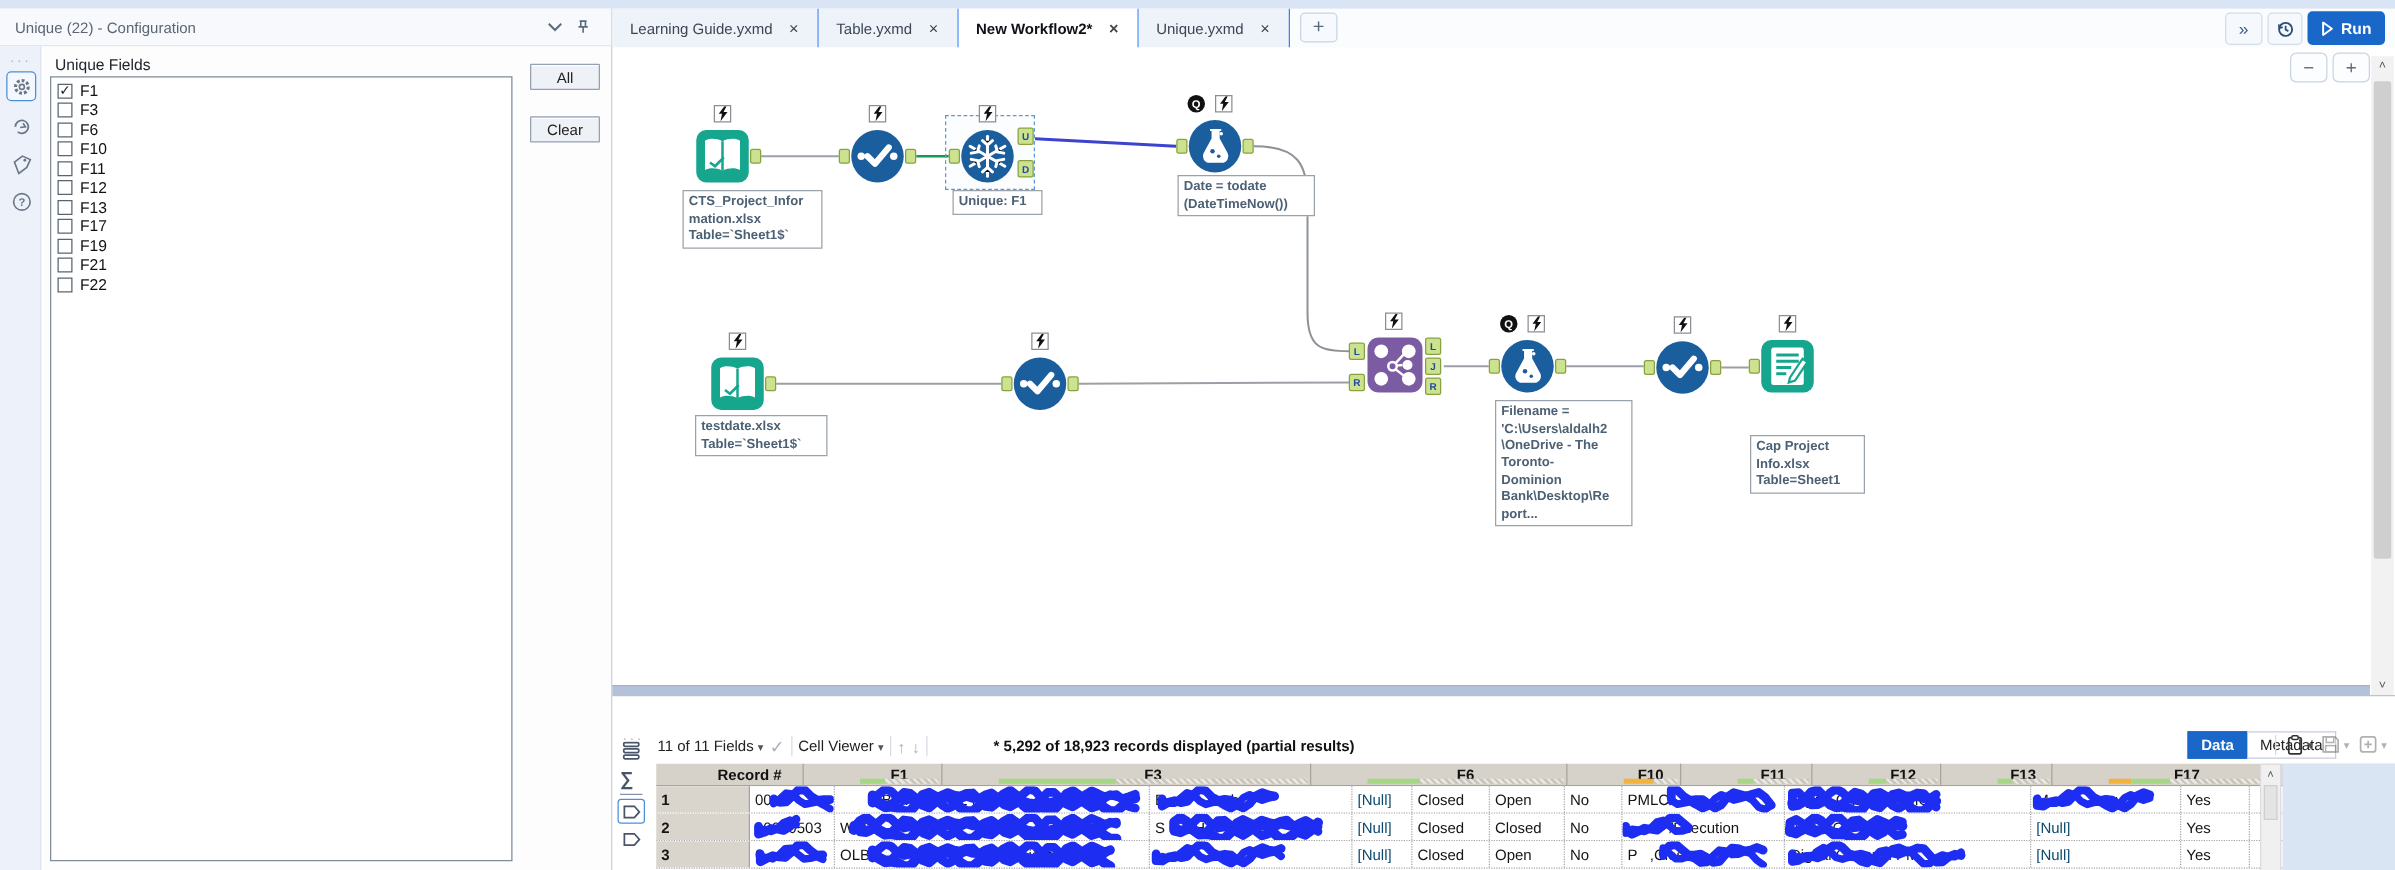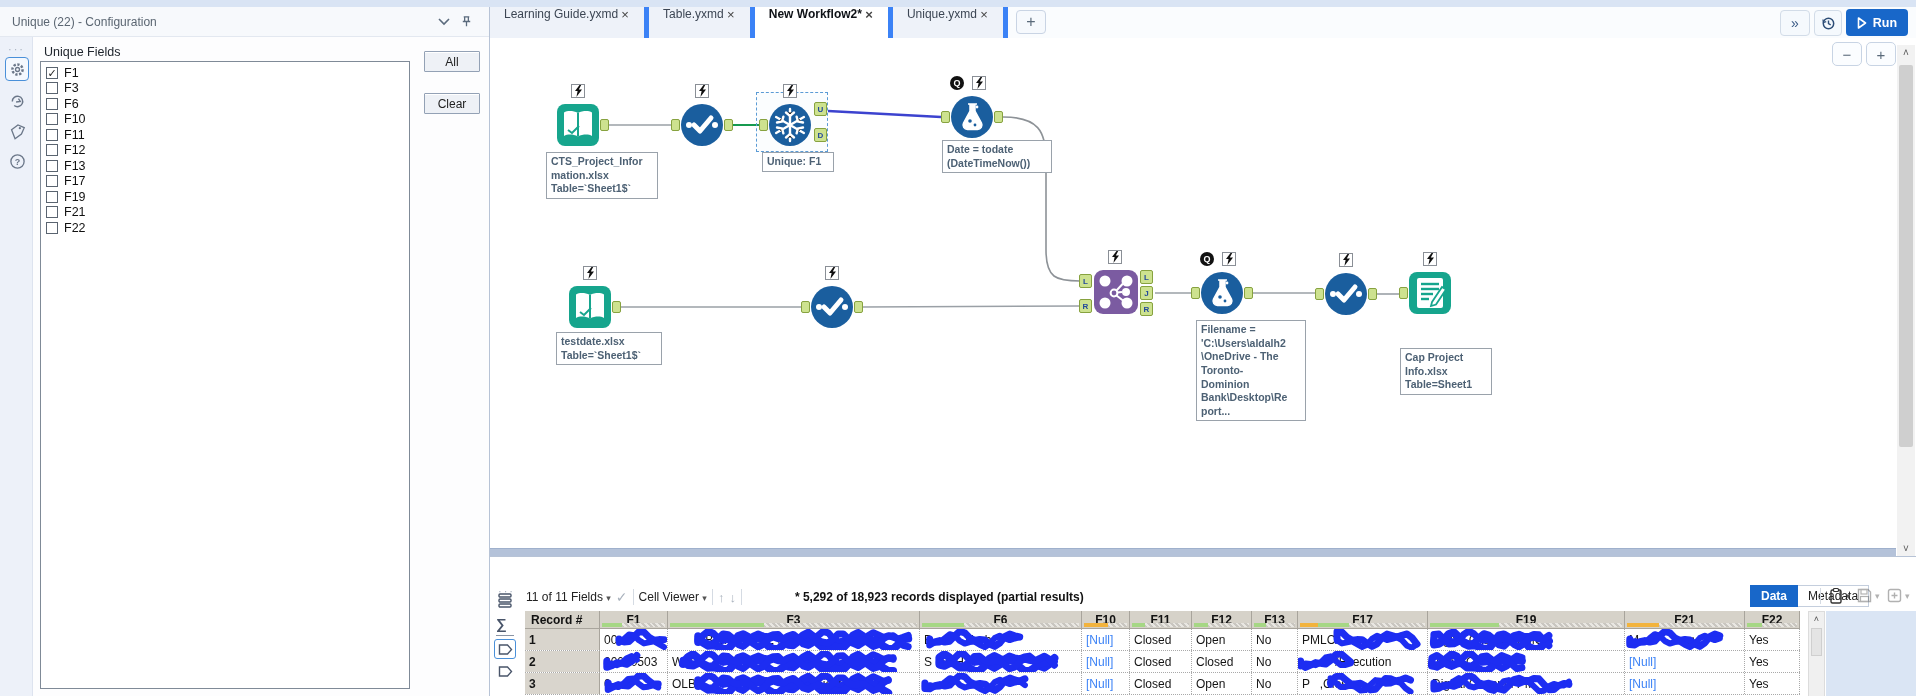--- a/index.html
+++ b/index.html
@@ -17,21 +17,21 @@
   .rail .dots{position:absolute;left:8px;top:6px;color:#a9b2c0;font-size:11px;letter-spacing:2px;}
   .rail-ic{position:absolute;left:5px;width:24px;height:24px;display:flex;align-items:center;justify-content:center;color:#6b7789;}
   .rail-ic.sel{border:1px solid #4a90d9;border-radius:4px;background:#f4f8fe;}
   .fields-label{position:absolute;left:44px;top:38px;font-size:12.5px;color:#20262e;}
   .listbox{position:absolute;left:40px;top:54px;width:370px;height:628px;background:#fff;border:1px solid #7f8a97;padding:3px 2px;overflow:hidden;}
   .fitem{display:flex;align-items:center;gap:6px;height:15.5px;font-size:12.5px;color:#111;padding-left:3px;}
   .cbx{width:12px;height:12px;border:1px solid #5a6470;background:#fff;display:flex;align-items:center;justify-content:center;font-size:11px;line-height:10px;color:#2a3killed;flex:0 0 auto;color:#222;}
   .side-btn{position:absolute;left:424px;width:56px;height:21px;background:#eef1f6;border:1px solid #93a1b5;border-radius:1px;font-size:12px;color:#222;display:flex;align-items:center;justify-content:center;box-shadow:inset 0 1px 0 #fff;}
   
   .tabbar{left:490px;top:7px;width:1426px;height:31px;background:#fafcfe;display:flex;align-items:stretch;}
-  .tab{display:flex;align-items:flex-start;padding:0 12px 0 14px;font-size:12px;color:#3c4document654;background:#eef2f9;border-right:5px solid #3b82f6;color:#3c4654;}
+  .tab{display:flex;align-items:center;gap:10px;padding:0 12px 0 14px;font-size:12px;color:#3c4document654;background:#eef2f9;border-right:1px solid #3b82f6;color:#3c4654;}
   .tab .x{color:#444;font-size:13px;width:14px;text-align:center;}
   .tab.active{background:#ffffff;font-weight:bold;color:#0e1116;}
   .newtab{width:30px;height:24px;margin:3px 0 0 8px;border:1px solid #c9d4e4;border-radius:4px;background:#f6f9fd;color:#5a6a7a;font-size:16px;display:flex;align-items:center;justify-content:center;}
   .tb-btn{position:absolute;top:3px;height:26px;border:1px solid #d2dce8;border-radius:4px;background:#f5f9fd;color:#3a5a86;display:flex;align-items:center;justify-content:center;font-size:14px;}
   .run-btn{position:absolute;top:2px;left:1356px;width:62px;height:27px;background:#1867c9;border-radius:4px;color:#fff;font-size:12.5px;font-weight:bold;display:flex;align-items:center;justify-content:center;gap:6px;}
   
   .canvas{left:490px;top:38px;width:1406px;height:510px;background:#fff;overflow:hidden;}
   .zoom-btn{position:absolute;top:4px;width:30px;height:24px;border:1px solid #c8d4e4;border-radius:5px;background:#fbfdff;color:#5a6a7a;font-size:15px;display:flex;align-items:center;justify-content:center;}
   .tool{position:absolute;width:44px;height:44px;}
   .anch{position:absolute;width:9px;height:12px;background:#cde28f;border:1px solid #87a23f;border-radius:2px;}
@@ -53,29 +53,29 @@
   .vline{width:1px;height:16px;background:#d5dbe3;}
   .muted-ic{color:#a9b2bd;}
   .rec-info{font-weight:bold;color:#111;margin-left:48px;}
   .seg-btn{height:22px;display:flex;align-items:center;justify-content:center;padding:0 10px;font-size:12px;border:1px solid #c4cedd;}
   .seg-btn.on{background:#1867c9;border-color:#1867c9;color:#fff;font-weight:bold;}
   .seg-btn.off{background:#fff;color:#222;border-left:none;}
   .gut-ic{position:absolute;color:#49556a;display:flex;align-items:center;justify-content:center;}
   
   .grid{position:absolute;left:35px;top:54px;}
   .hrow{display:flex;height:18px;background:#d6d2c9;border-bottom:1px solid #a8a49c;}
-  .hcell{position:relative;border-right:1px solid #a8a49c;font-size:12px;font-weight:bold;color:#111;display:flex;align-items:center;justify-content:center;overflow:hidden;}
+  .hcell{position:relative;border-right:1px solid #a8a49c;font-size:12px;font-weight:bold;color:#111;display:flex;align-items:center;justify-content:center;overflow:hidden;margin-left:43px;}
   .hcell.first{justify-content:flex-start;padding-left:6px;}
   .qbar{position:absolute;left:2px;right:2px;bottom:1px;height:4px;display:flex;}
   .qseg{height:100%;}
   .qhatch{height:100%;flex:1;background:repeating-linear-gradient(45deg,#c9c6c0 0 2px,#e9e7e2 2px 4px);}
   .brow{display:flex;height:22px;border-bottom:1px dotted #a9a9a9;background:#fff;}
   .cell{position:relative;border-right:1px dotted #a9a9a9;font-size:12px;color:#151515;display:flex;align-items:center;padding-left:4px;white-space:pre;overflow:hidden;}
   .cell.rec{background:#d9d5cd;border-right:1px solid #a8a49c;font-weight:bold;}
-  .cell.muted{color:#3b82f6;}
+  .cell.muted{color:#0c4a6e;}
   .ink{position:absolute;left:0;top:0;pointer-events:none;}
   .res-scroll{position:absolute;left:1318px;top:54px;width:17px;height:86px;background:#f0f0f0;border:1px solid #dcdcdc;}
   .res-filler{position:absolute;left:1336px;top:54px;width:90px;height:86px;background:#dae5f4;}
 </style>
 </head>
 <body>
 
 <div id="app">
   <div class="abs topstrip"></div>
 

